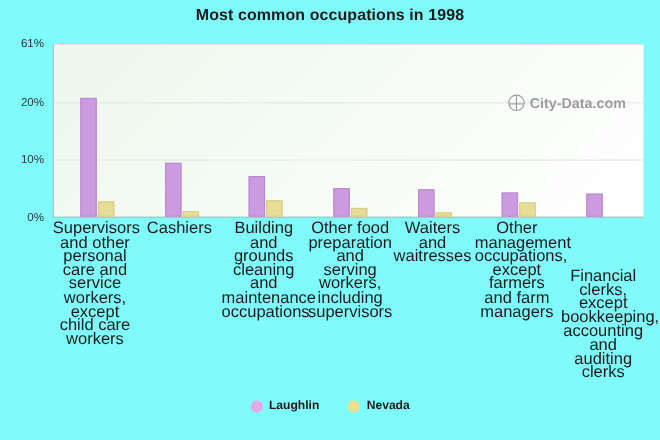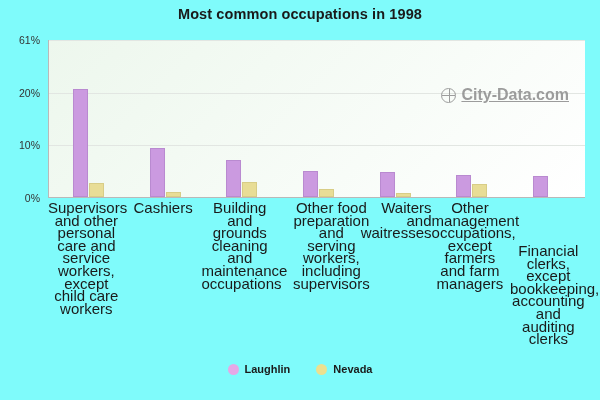--- a/index.html
+++ b/index.html
@@ -69,27 +69,26 @@
     width: 13px;
   }
   .bar.laughlin { background: #cb9ae0; border: 1px solid #b98ad0; }
   .bar.nevada  { background: #e8dd96; border: 1px solid #d8cd86; }
   
   #watermark {
     position: absolute;
     top: 46px;
     right: 16px;
     display: flex;
-    align-items: center;
+    align-items: flex-start;
     gap: 5px;
-    font-size: 16px;
+    font-size: 13px;
     font-weight: bold;
     color: #8c8c8c;
     opacity: 0.85;
-    text-decoration: underline;
   }
   #watermark .globe {
     width: 15px;
     height: 15px;
     border-radius: 50%;
     border: 1.6px solid #8c8c8c;
     position: relative;
     box-sizing: border-box;
   }
   #watermark .globe::before {
@@ -192,22 +191,22 @@
     <div id="watermark">
       <span class="globe"></span>
       <span>City-Data.com</span>
     </div>
   </div>
 
   <div id="x-labels">
       <div class="x-label" style="left: 0px; width: 76.7143px;">Supervisors and other personal care and service workers, except child care workers</div>
       <div class="x-label" style="left: 76.7143px; width: 76.7143px;">Cashiers</div>
       <div class="x-label" style="left: 153.429px; width: 76.7143px;">Building and grounds cleaning and maintenance occupations</div>
-      <div class="x-label" style="left: 245px; width: 76.7143px;">Other food preparation and serving workers, including supervisors</div>
-      <div class="x-label" style="left: 306.857px; width: 76.7143px; text-align: right;">Waiters and waitresses</div>
+      <div class="x-label" style="left: 232px; width: 76.7143px;">Other food preparation and serving workers, including supervisors</div>
+      <div class="x-label" style="left: 306.857px; width: 76.7143px;">Waiters and waitresses</div>
       <div class="x-label" style="left: 383.571px; width: 76.7143px;">Other management occupations, except farmers and farm managers</div>
       <div class="x-label" style="left: 462px; width: 76.7143px; margin-top: 43px;">Financial clerks, except bookkeeping, accounting and auditing clerks</div>
     </div>
 
   <div id="legend">
     <div class="legend-item">
       <span class="swatch laughlin"></span>
       <span>Laughlin</span>
     </div>
     <div class="legend-item">

